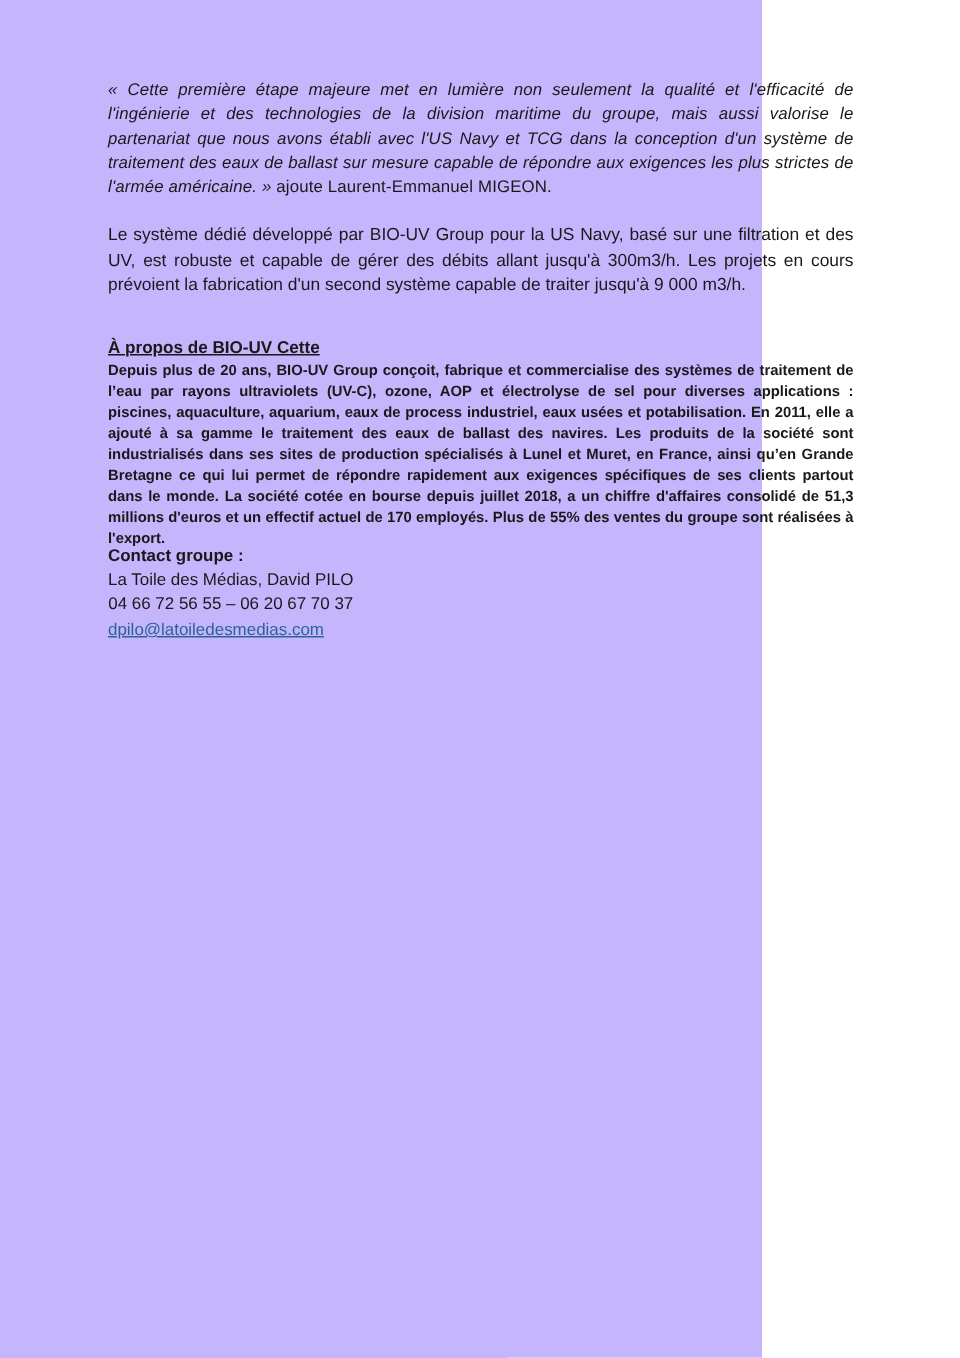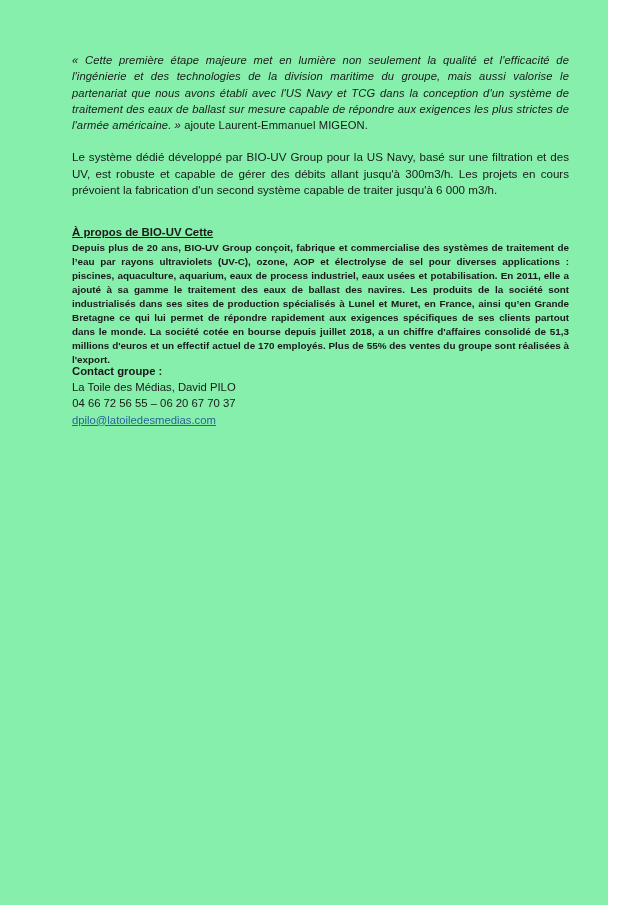--- a/index.html
+++ b/index.html
@@ -14,23 +14,23 @@
     overflow: hidden;
     font-family: "Liberation Sans", sans-serif;
     color: #191919;
     -webkit-font-smoothing: antialiased;
   }
 
   .page {
     position: absolute;
     left: 0;
     top: 0;
-    width: 608px;
+    width: 508px;
     height: 905px;
-    background: #86efac;
+    background: #c4b5fd;
   }
 
   .content {
     position: absolute;
     left: 72px;
     top: 52px;
     width: 497px;
   }
 
   
@@ -117,21 +117,21 @@
 </style>
 </head>
 <body>
 
 <div class="page">
 
   <div class="content">
 
     <p class="quote-para"><span class="italic">« Cette première étape majeure met en lumière non seulement la qualité et l'efficacité de l'ingénierie et des technologies de la division maritime du groupe, mais aussi valorise le partenariat que nous avons établi avec l'US Navy et TCG dans la conception d'un système de traitement des eaux de ballast sur mesure capable de répondre aux exigences les plus strictes de l'armée américaine. » </span><span class="regular">ajoute Laurent-Emmanuel MIGEON.</span></p>
 
-    <p class="body-para">Le système dédié développé par BIO-UV Group pour la US Navy, basé sur une filtration et des UV, est robuste et capable de gérer des débits allant jusqu'à 300m3/h. Les projets en cours prévoient la fabrication d'un second système capable de traiter jusqu'à 6 000 m3/h.</p>
+    <p class="body-para">Le système dédié développé par BIO-UV Group pour la US Navy, basé sur une filtration et des UV, est robuste et capable de gérer des débits allant jusqu'à 300m3/h. Les projets en cours prévoient la fabrication d'un second système capable de traiter jusqu'à 9 000 m3/h.</p>
 
     <div class="about-block">
       <div class="about-heading">À propos de BIO-UV Cette</div>
       <p class="about-para">Depuis plus de 20 ans, BIO-UV Group conçoit, fabrique et commercialise des systèmes de traitement de l’eau par rayons ultraviolets (UV-C), ozone, AOP et électrolyse de sel pour diverses applications : piscines, aquaculture, aquarium, eaux de process industriel, eaux usées et potabilisation. En 2011, elle a ajouté à sa gamme le traitement des eaux de ballast des navires. Les produits de la société sont industrialisés dans ses sites de production spécialisés à Lunel et Muret, en France, ainsi qu’en Grande Bretagne ce qui lui permet de répondre rapidement aux exigences spécifiques de ses clients partout dans le monde. La société cotée en bourse depuis juillet 2018, a un chiffre d'affaires consolidé de 51,3 millions d'euros et un effectif actuel de 170 employés. Plus de 55% des ventes du groupe sont réalisées à l'export.</p>
     </div>
 
   </div>
 
   <div class="contacts">
 

